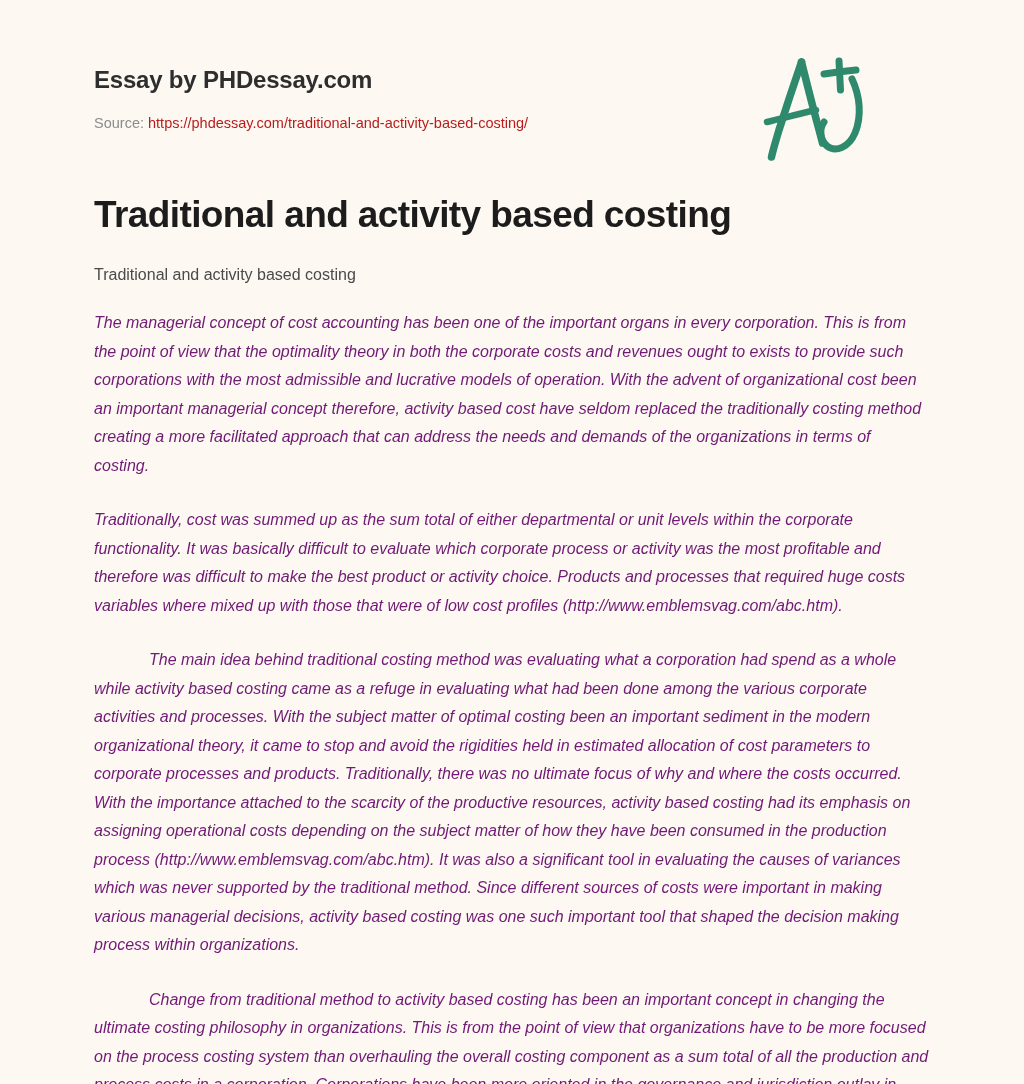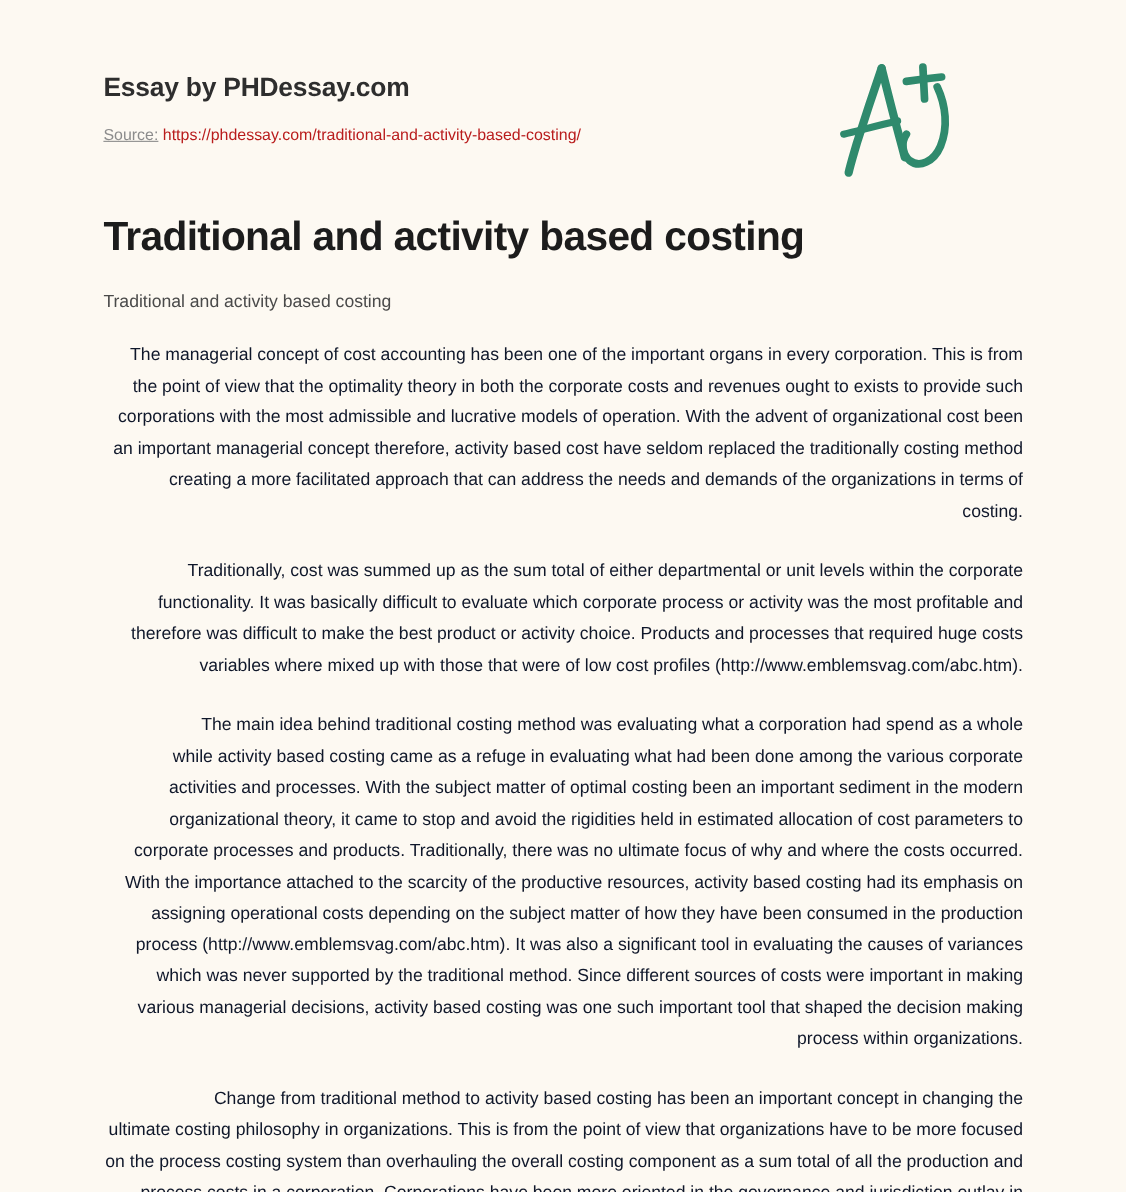--- a/index.html
+++ b/index.html
@@ -40,21 +40,20 @@
 
   .source-line {
     margin-top: 19px;
     font-size: 14.5px;
     line-height: 1.3;
     color: #8c8c8c;
     white-space: nowrap;
   }
   .source-label {
     color: #8c8c8c;
-    text-decoration: underline;
   }
   .source-url {
     color: #b91c1c;
     text-decoration: none;
   }
 
   
   .logo {
     position: absolute;
     top: 52px;
@@ -89,24 +88,25 @@
     color: #4a4a4a;
   }
 
   .body-text {
     margin-top: 22px;
   }
 
   .body-text p {
     font-size: 16px;
     line-height: 28.5px;
-    color: #0f172a;
+    color: #701a75;
     margin: 0 0 26px 0;
-    text-align: right;
+    text-align: left;
     max-width: 838px;
+    font-style: italic;
   }
 
   .body-text p.indented {
     text-indent: 55px;
   }
 
   .body-text p:last-child {
     margin-bottom: 0;
   }
 </style>

